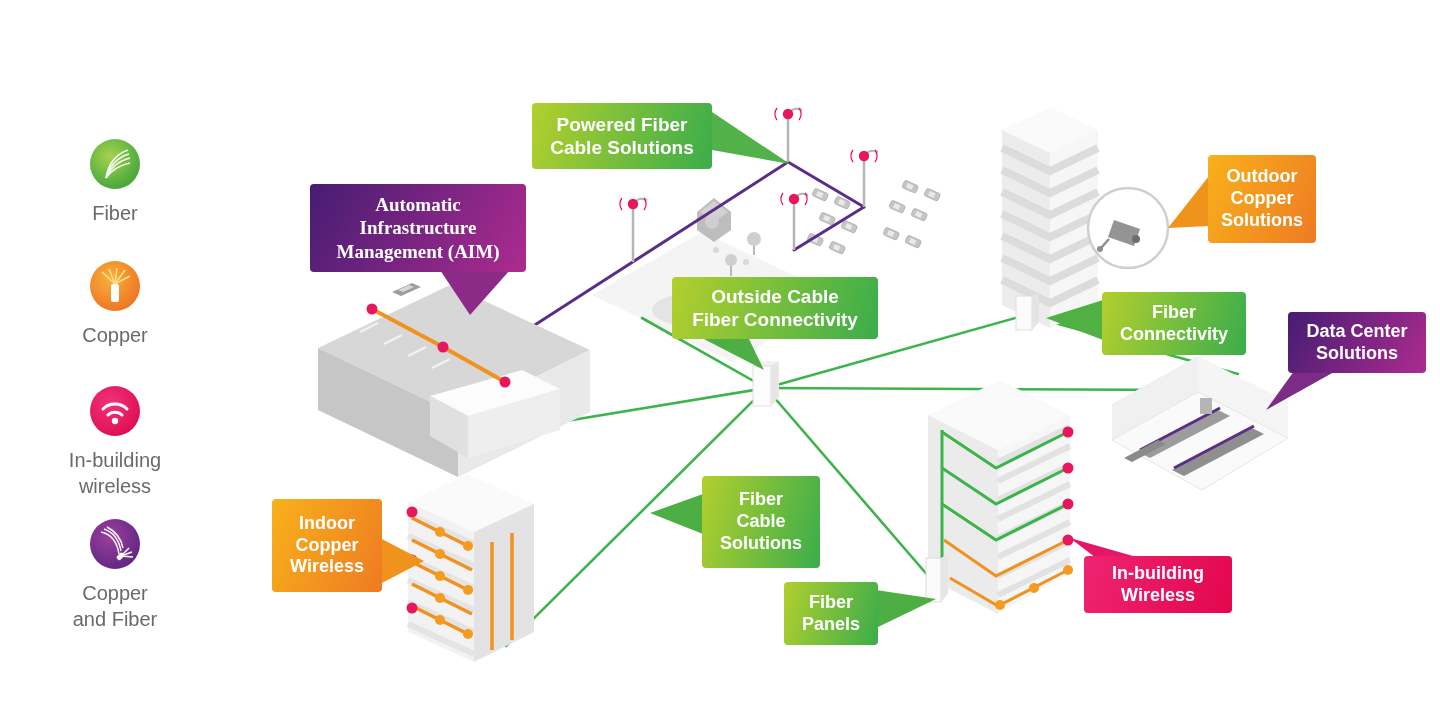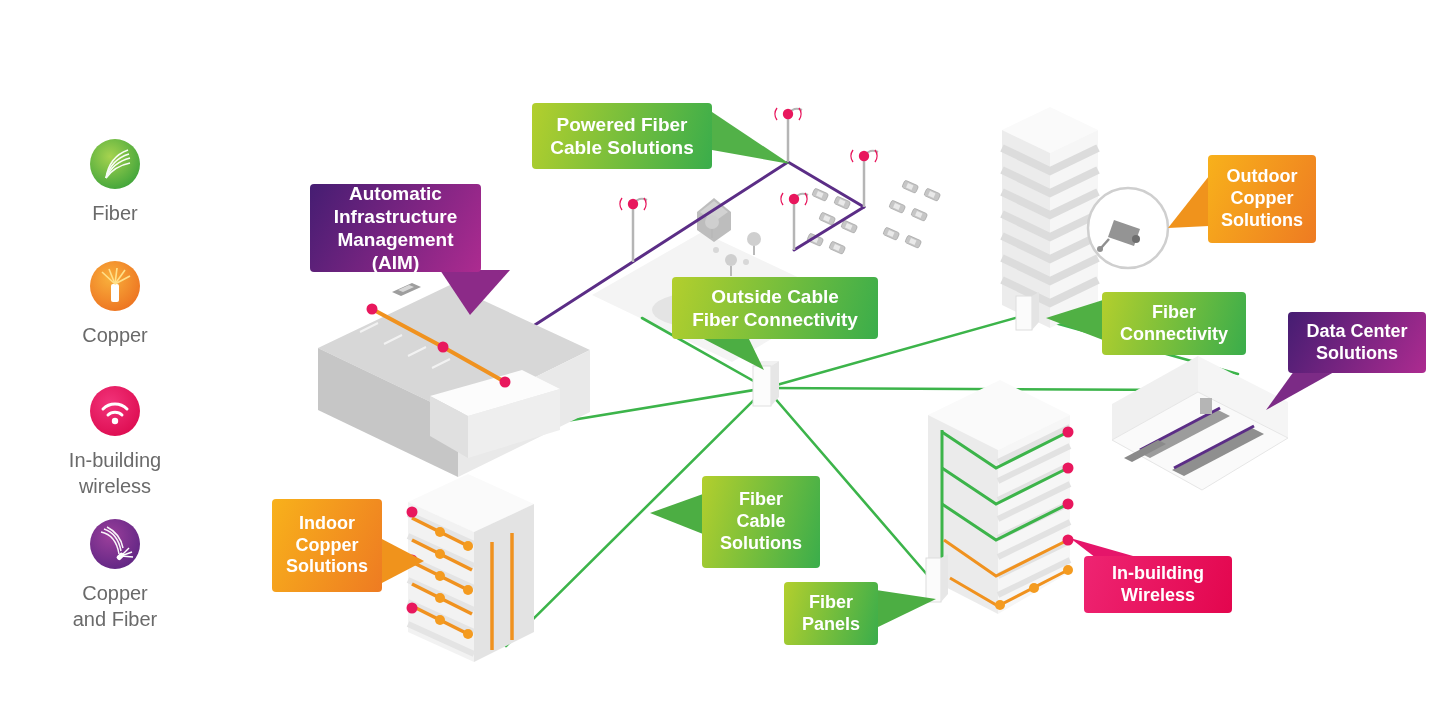--- a/index.html
+++ b/index.html
@@ -399,21 +399,21 @@
     </svg>
     <div class="legend-label">Copper
 and Fiber</div>
   </div>
 
   <div class="callout co-green big" style="left:532px;top:103px;width:180px;height:66px;">
     <div class="callout-text">Powered Fiber
 Cable Solutions</div>
   </div>
 
-  <div class="callout co-purple big" style="left:310px;top:184px;width:171px;height:88px;">
+  <div class="callout co-purple big" style="left:310px;top:184px;width:216px;height:88px;font-family:Liberation Serif, serif;">
     <div class="callout-text">Automatic
 Infrastructure
 Management (AIM)</div>
   </div>
 
   <div class="callout co-orange" style="left:1208px;top:155px;width:108px;height:88px;">
     <div class="callout-text">Outdoor
 Copper
 Solutions</div>
   </div>
@@ -429,21 +429,21 @@
   </div>
 
   <div class="callout co-purple" style="left:1288px;top:312px;width:138px;height:61px;">
     <div class="callout-text">Data Center
 Solutions</div>
   </div>
 
   <div class="callout co-orange" style="left:272px;top:499px;width:110px;height:93px;">
     <div class="callout-text">Indoor
 Copper
-Solutions</div>
+Wireless</div>
   </div>
 
   <div class="callout co-green" style="left:702px;top:476px;width:118px;height:92px;">
     <div class="callout-text">Fiber
 Cable
 Solutions</div>
   </div>
 
   <div class="callout co-green" style="left:784px;top:582px;width:94px;height:63px;">
     <div class="callout-text">Fiber

